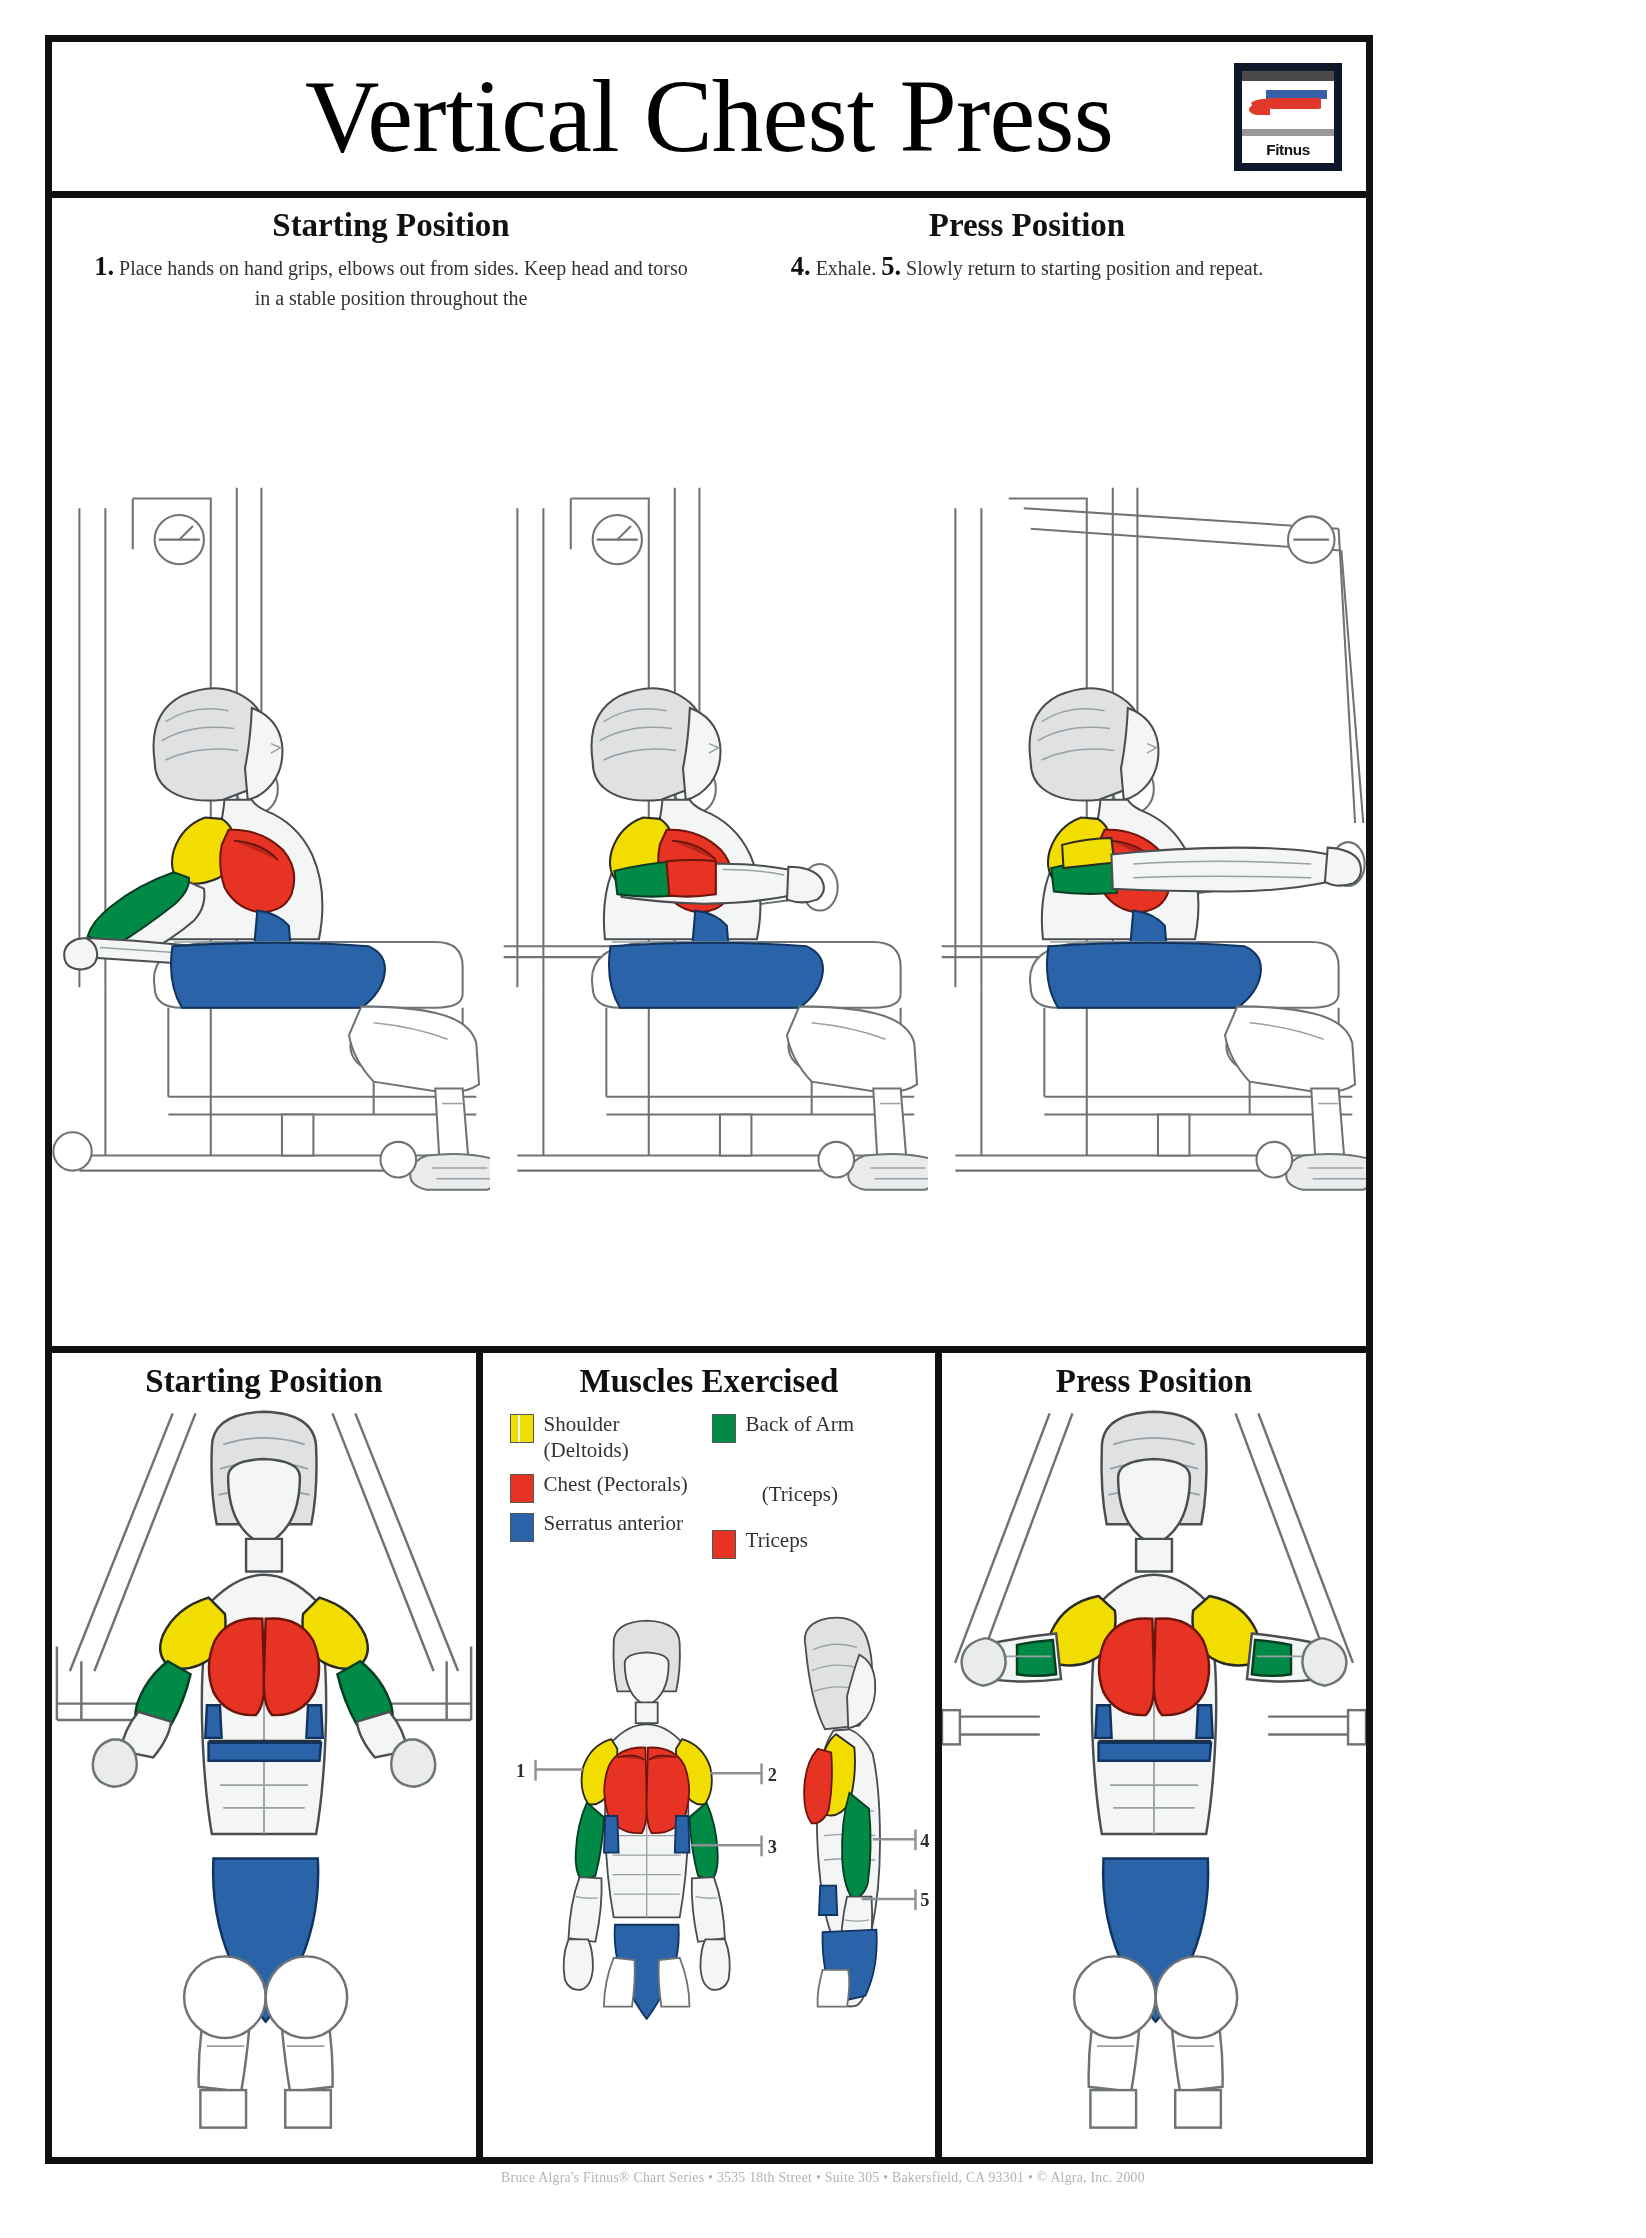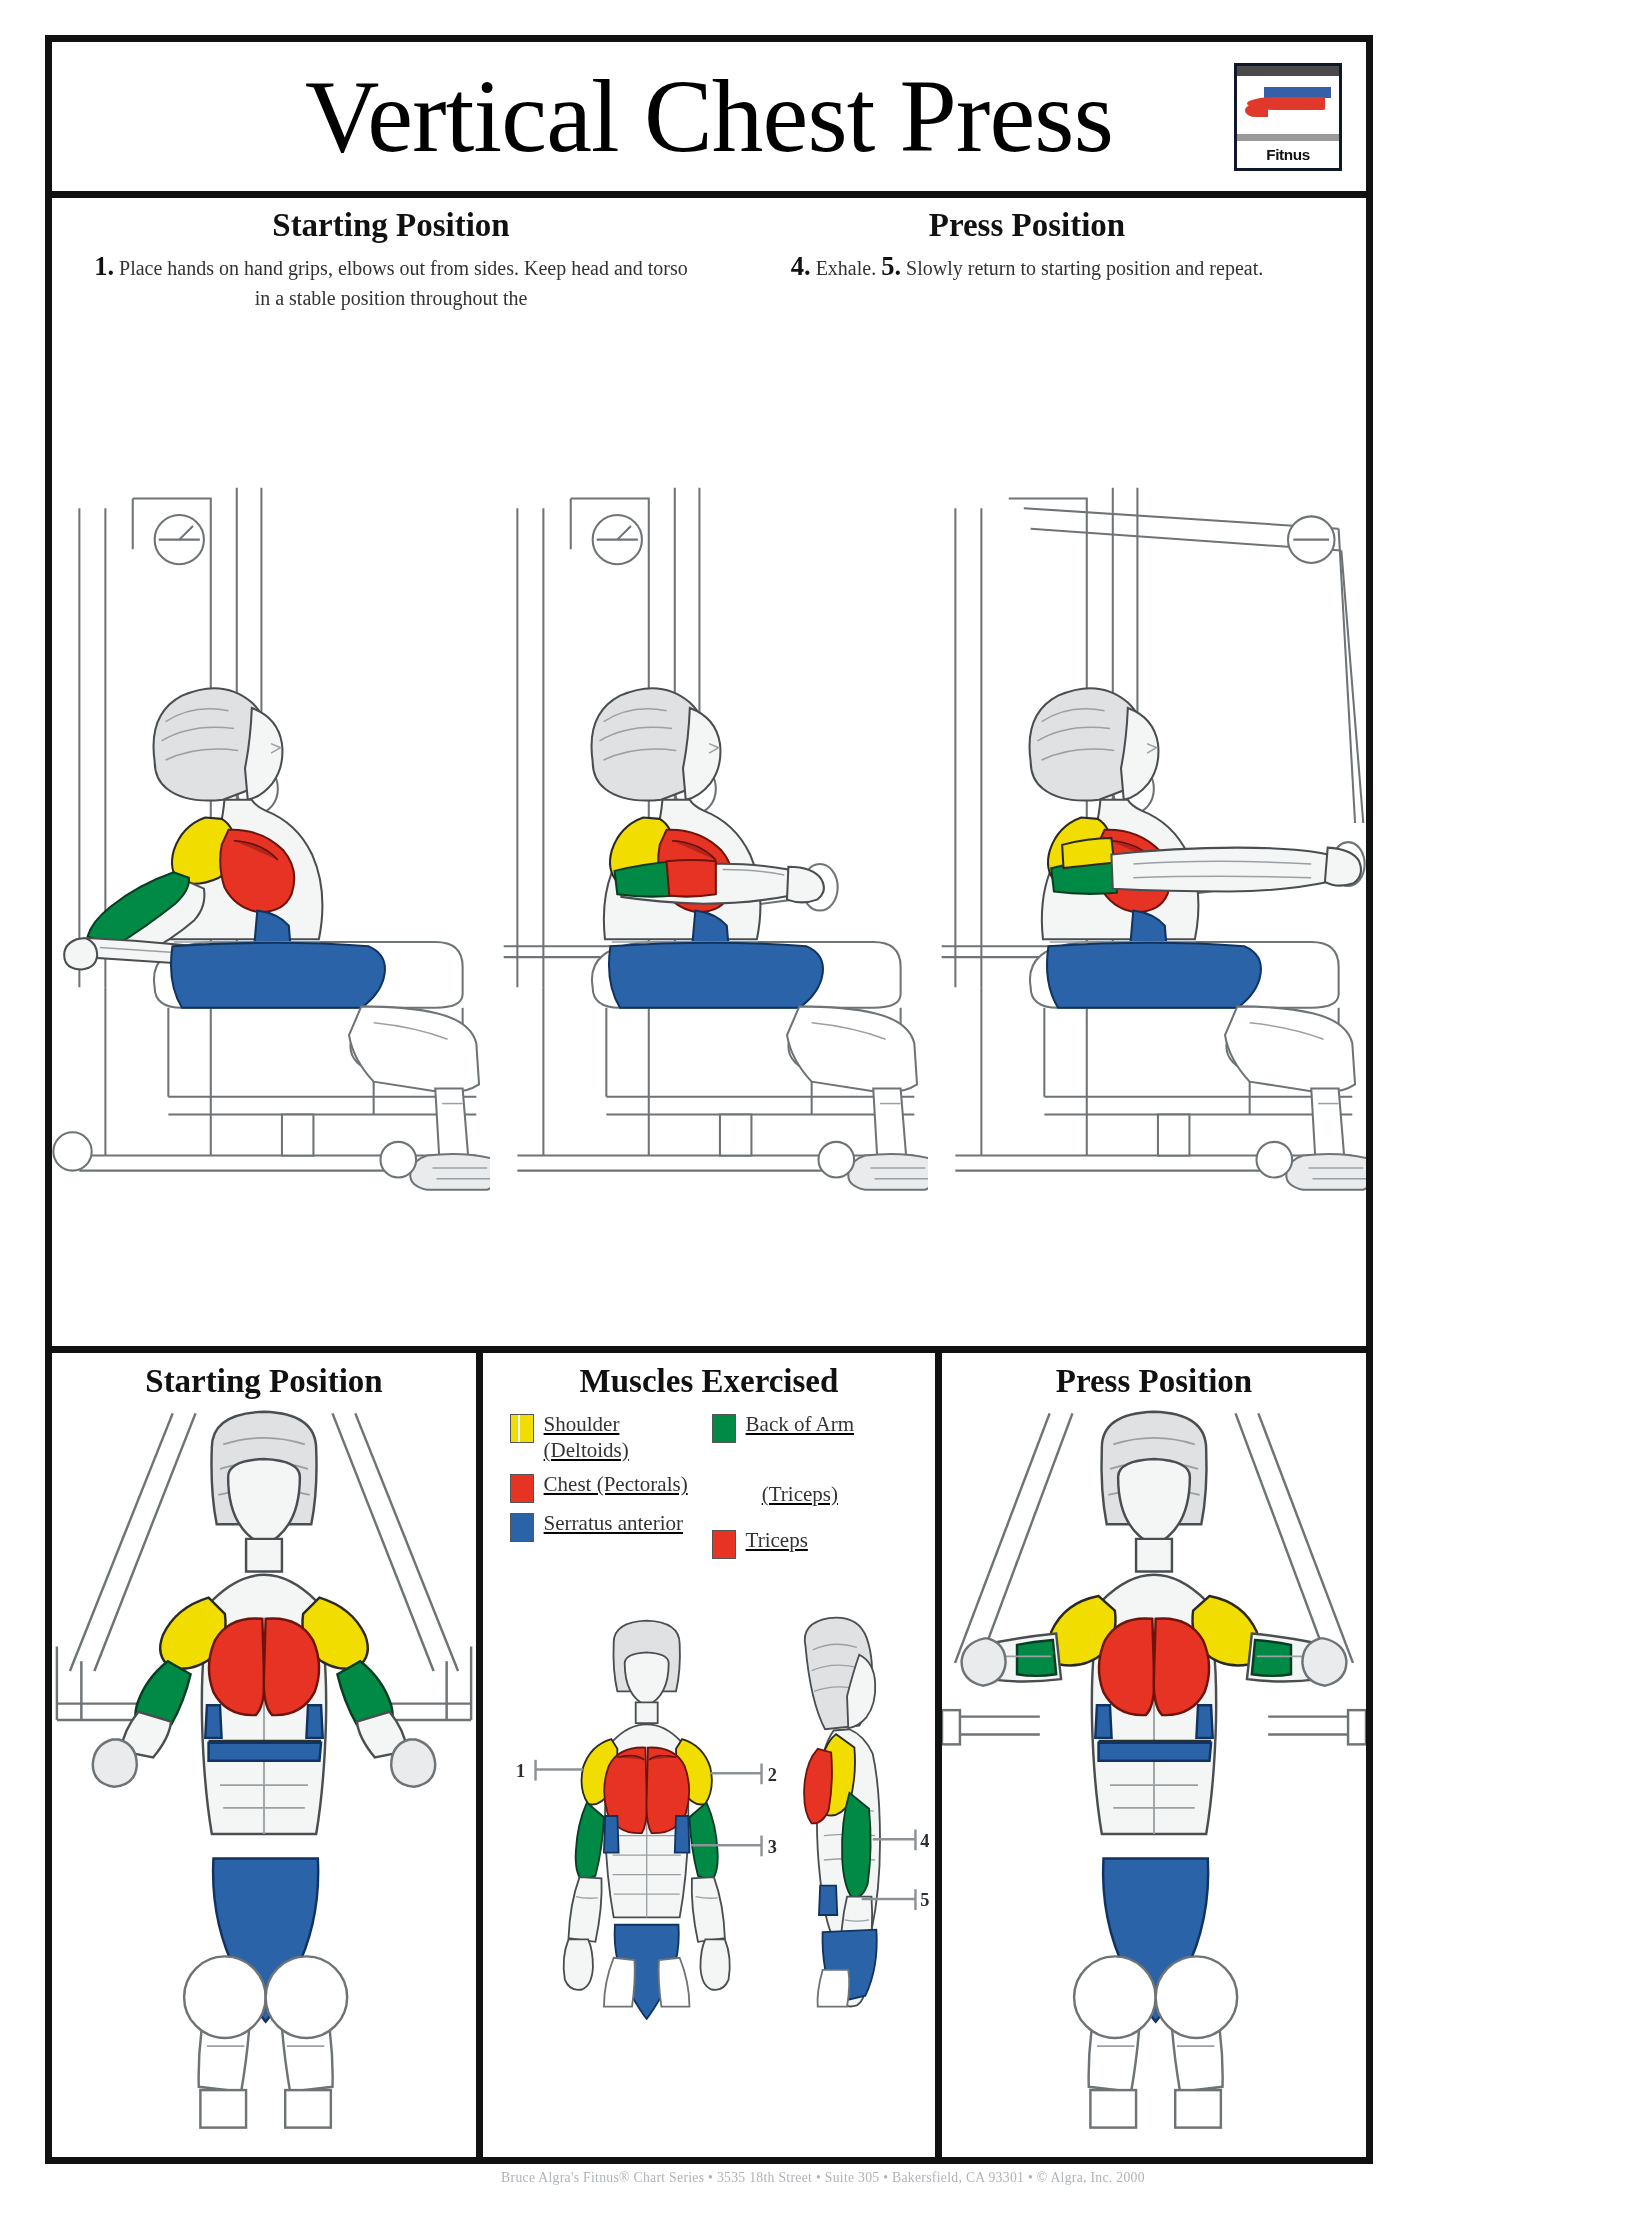--- a/index.html
+++ b/index.html
@@ -17,21 +17,21 @@
     border-bottom:7.2px solid #111111; box-sizing:border-box;
     display:flex; align-items:center; justify-content:center;
   }
   .title{
     font-family:"Liberation Serif",serif;
     font-size:103px; line-height:1; letter-spacing:-0.8px;
     color:#000; white-space:nowrap;
   }
   .logo{
     position:absolute; right:24px; top:21px; width:108px; height:108px;
-    border:3px solid #0f172a; background:#8b5cf6; box-sizing:border-box;
+    border:8px solid #0f172a; background:#8b5cf6; box-sizing:border-box;
     display:flex; flex-direction:column;
   }
   .logo-top{flex:0 0 10.4px;background:#4a4a4a;}
   .logo-art{flex:1 1 auto;position:relative;background:#fff;overflow:hidden;}
   .logo-blue{position:absolute;left:26%;top:18%;width:66%;height:19%;background:#3560a8;}
   .logo-red{position:absolute;left:10%;top:36%;width:76%;height:22%;background:#e0392b;
             border-radius:45% 6% 6% 45%/60% 10% 10% 60%;}
   .logo-redtail{position:absolute;left:8%;top:48%;width:22%;height:22%;background:#e0392b;
             border-radius:50% 0 0 50%;}
   .logo-bar{flex:0 0 7.2px;background:#9a9a9a;}
@@ -70,21 +70,21 @@
   .bcell.left{flex:0 0 424px;border-right:7.2px solid #111;}
   .bcell.mid{flex:1 1 auto;border-right:7.2px solid #111;}
   .bcell.right{flex:0 0 424px;}
   .bhead{
     text-align:center; font-family:"Liberation Serif",serif; font-weight:bold;
     font-size:33px; color:#111; padding-top:11.3px; line-height:1.05;
   }
 
   
   .legend{
-    display:flex; padding:13px 27px 0 27px; gap:6px;text-decoration:underline;
+    display:flex; padding:13px 27px 0 27px; gap:6px;
   }
   .legcol{flex:1 1 0;}
   .legitem{display:flex;align-items:flex-start;margin-bottom:8.8px;}
   .swatch{
     flex:0 0 24px;width:24px;height:29px;margin-right:9.6px;margin-top:1.6px;
     border:0.8px solid #555; box-sizing:border-box;
   }
   .swatch.split{background:linear-gradient(90deg,#f2dd00 0 30%,#fff 30% 42%,#f2dd00 42% 100%);}
   .legtext{
     font-family:"Liberation Serif",serif;font-size:21px;line-height:1.22;color:#333;

